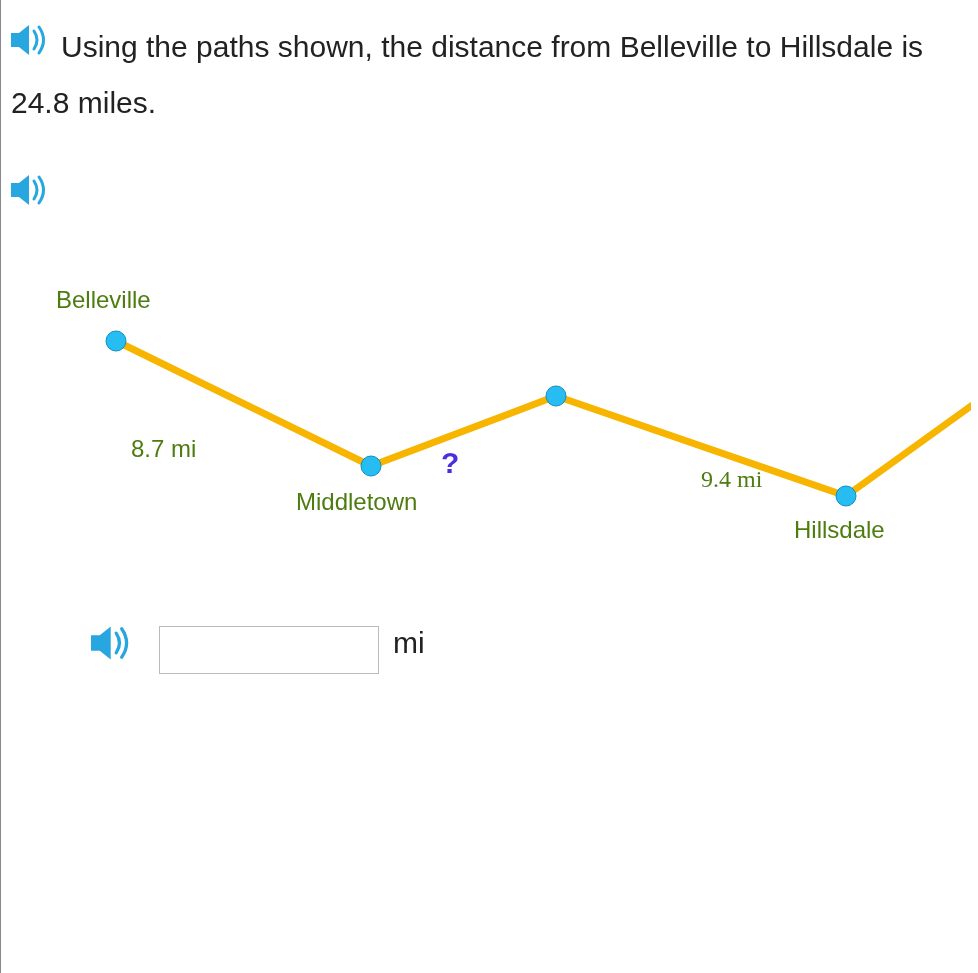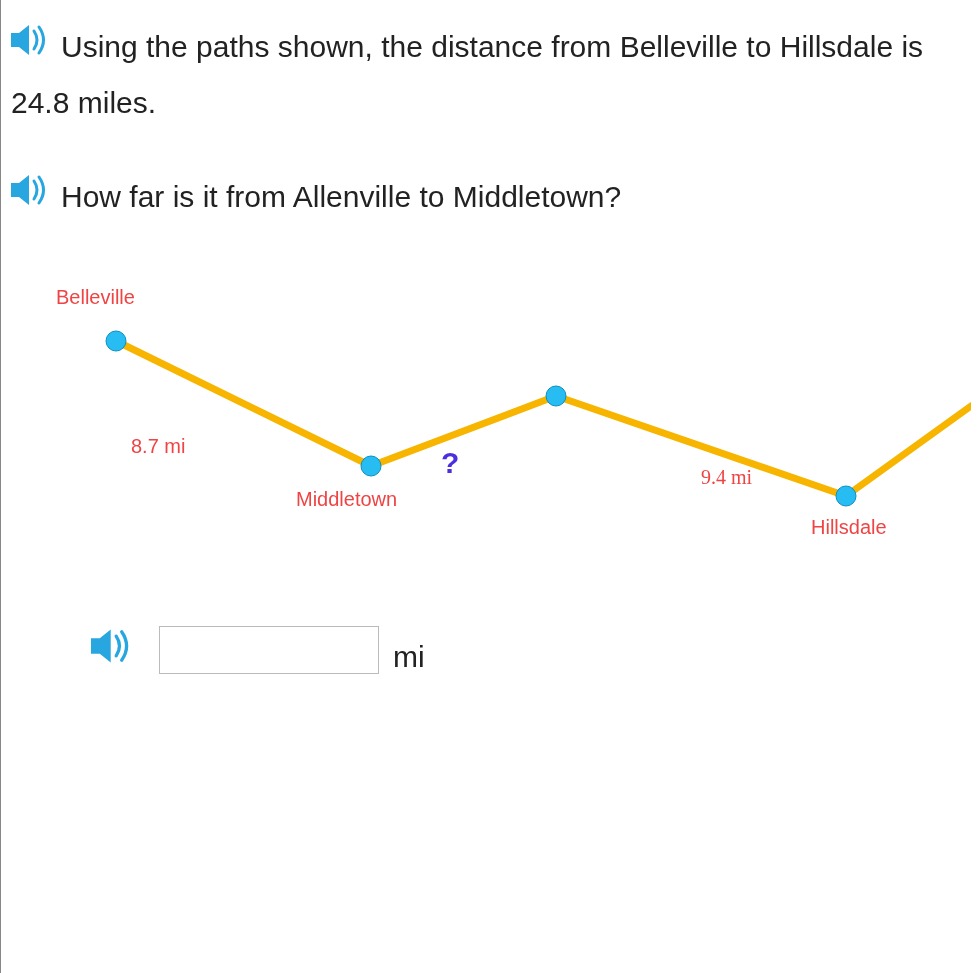--- a/index.html
+++ b/index.html
@@ -29,33 +29,33 @@
     height: 320px;
     margin-top: 40px;
     margin-bottom: 40px;
   }
   .diagram svg {
     position: absolute;
     top: 0; left: 0;
   }
   .lbl {
     position: absolute;
-    font-size: 20px;
-    color: #ef4444;
+    font-size: 24px;
+    color: #4d7c0f;
     white-space: nowrap;
   }
   .qmark {
     position: absolute;
     font-size: 30px;
     font-weight: bold;
     color: #4a2fe0;
   }
   .answer-row {
     display: flex;
-    align-items: flex-end;
+    align-items: flex-start;
     gap: 14px;
     margin-left: 80px;
   }
   .answer-input {
     width: 220px;
     height: 48px;
     border: 1px solid #bbb;
     background: #fff;
     font-size: 26px;
     padding: 0 8px;
@@ -77,40 +77,40 @@
   </span><span>Using the paths shown, the distance from Belleville to Hillsdale is 24.8 miles.</span>
 </div>
 
 <div class="text-block">
   <span class="speaker">
     <svg width="42" height="34" viewBox="0 0 42 34">
       <path d="M0 10 L8 10 L18 2 L18 32 L8 24 L0 24 Z" fill="#28a6e0"></path>
       <path d="M23 8 Q29 17 23 26" stroke="#28a6e0" stroke-width="3" fill="none" stroke-linecap="round"></path>
       <path d="M28 4 Q37 17 28 30" stroke="#28a6e0" stroke-width="3" fill="none" stroke-linecap="round"></path>
     </svg>
-  </span><span>How far is it from Allenville to Middletown?</span>
+  </span>
 </div>
 
 <div class="diagram">
   <svg width="960" height="320">
 
     <line x1="105" y1="75" x2="360" y2="200" stroke="#f7b500" stroke-width="7" stroke-linecap="round"></line>
     <line x1="360" y1="200" x2="545" y2="130" stroke="#f7b500" stroke-width="7" stroke-linecap="round"></line>
     <line x1="545" y1="130" x2="835" y2="230" stroke="#f7b500" stroke-width="7" stroke-linecap="round"></line>
     <line x1="835" y1="230" x2="960" y2="140" stroke="#f7b500" stroke-width="7" stroke-linecap="round"></line>
 
     <circle cx="105" cy="75" r="10" fill="#27bdf2" stroke="#0d8fc2" stroke-width="1"></circle>
     <circle cx="360" cy="200" r="10" fill="#27bdf2" stroke="#0d8fc2" stroke-width="1"></circle>
     <circle cx="545" cy="130" r="10" fill="#27bdf2" stroke="#0d8fc2" stroke-width="1"></circle>
     <circle cx="835" cy="230" r="10" fill="#27bdf2" stroke="#0d8fc2" stroke-width="1"></circle>
   </svg>
 
   <div class="lbl" style="left:45px; top:20px;">Belleville</div>
   <div class="lbl" style="left:285px; top:222px;">Middletown</div>
-  <div class="lbl" style="left:800px; top:250px;">Hillsdale</div>
+  <div class="lbl" style="left:783px; top:250px;">Hillsdale</div>
 
   <div class="lbl" style="left:120px; top:169px;">8.7 mi</div>
   <div class="qmark" style="left:430px; top:180px;">?</div>
   <div class="lbl" style="left:690px; top:200px;font-family:Liberation Serif, serif;">9.4 mi</div>
 </div>
 
 <div class="answer-row">
   <span class="speaker">
     <svg width="46" height="38" viewBox="0 0 42 34">
       <path d="M0 10 L8 10 L18 2 L18 32 L8 24 L0 24 Z" fill="#28a6e0"></path>

